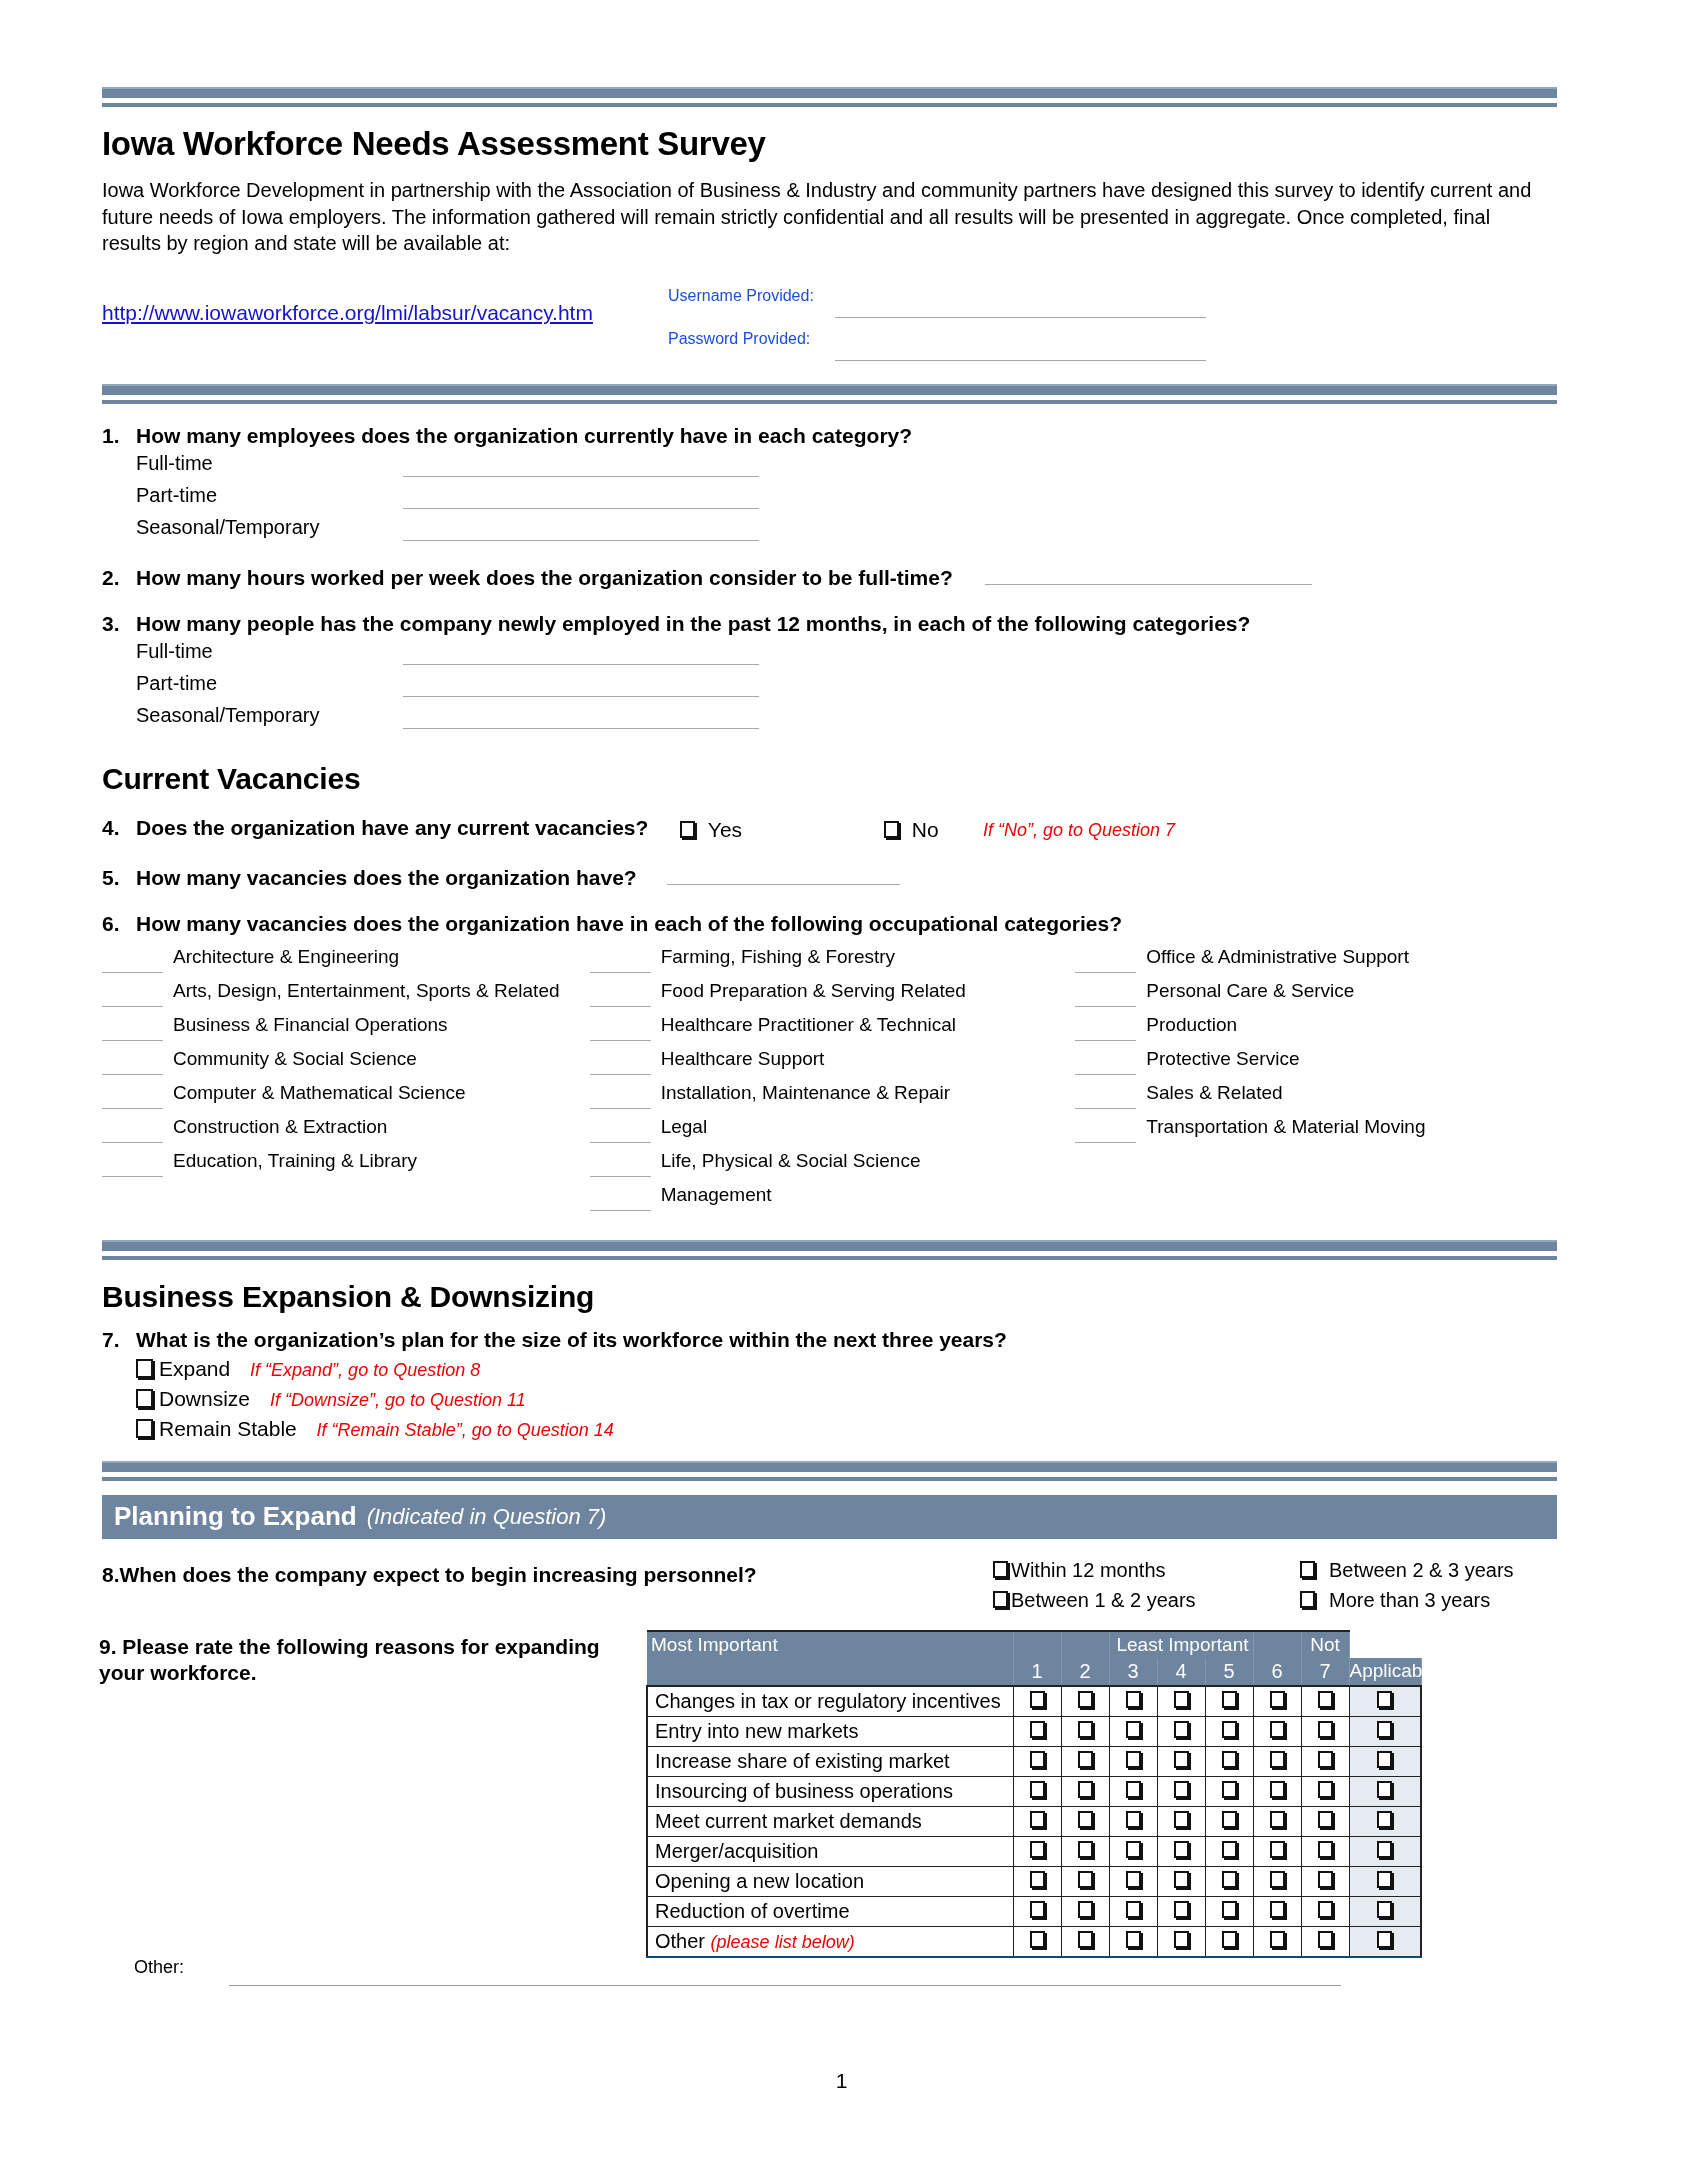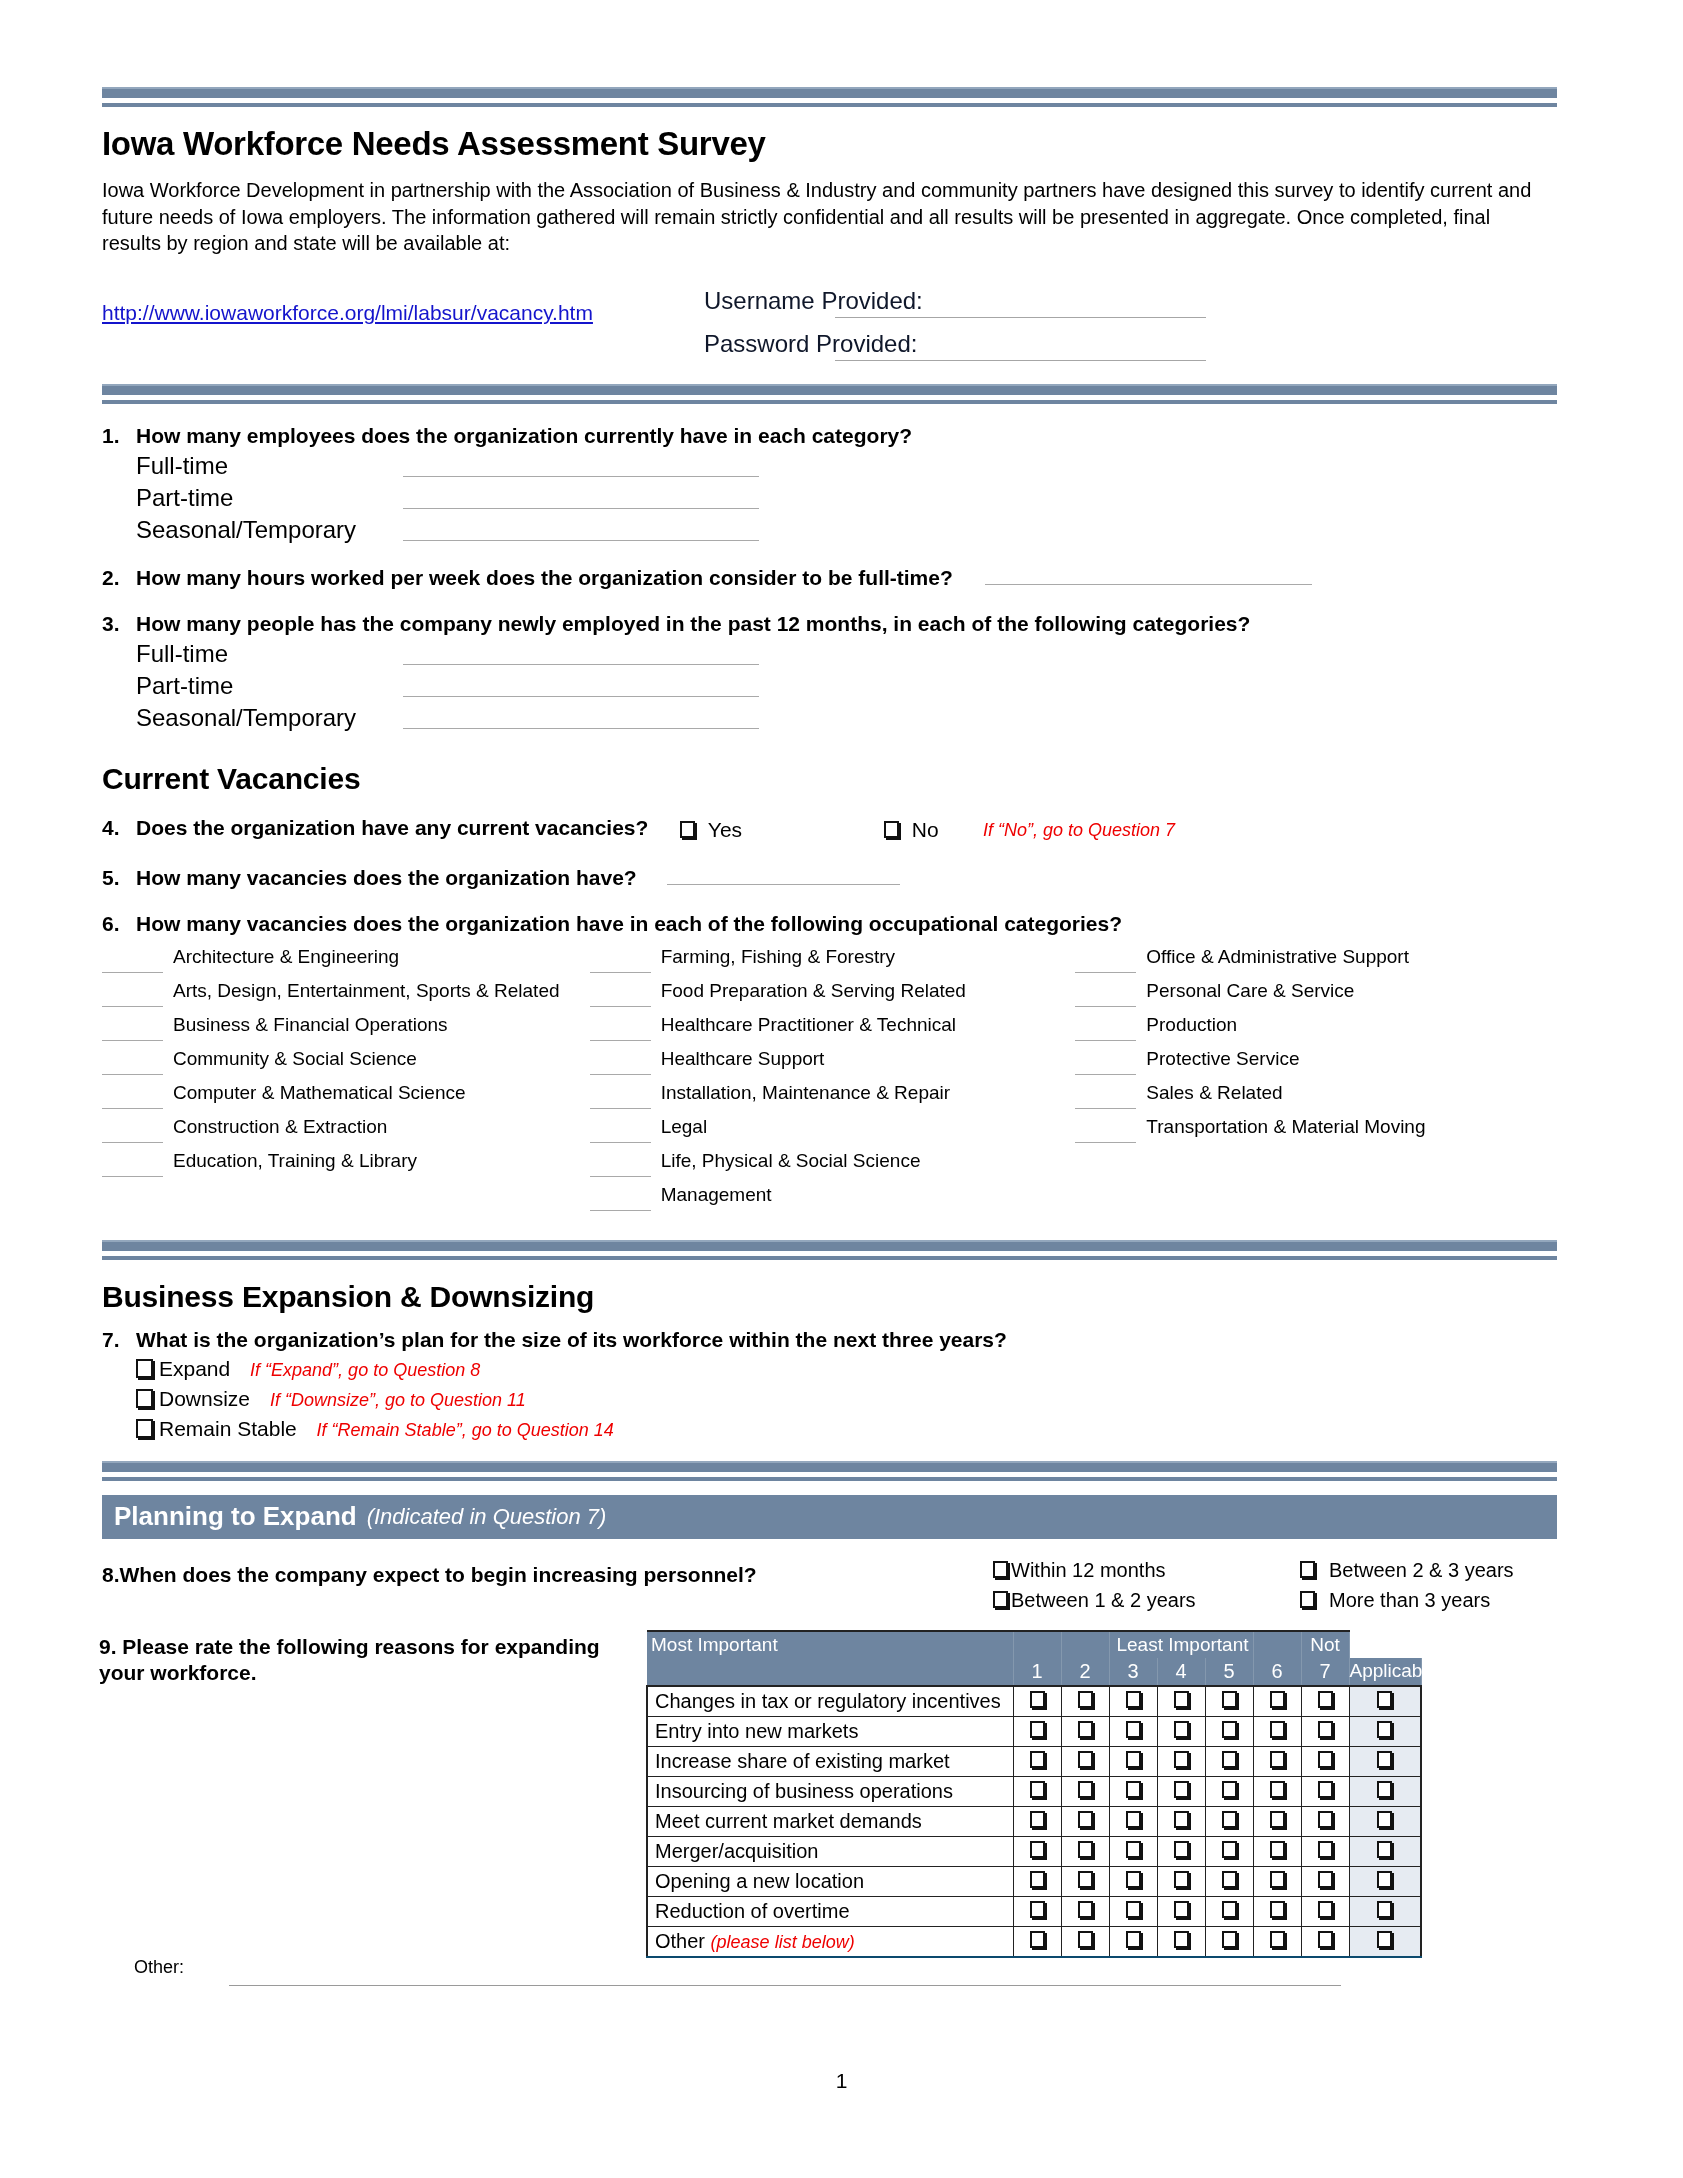--- a/index.html
+++ b/index.html
@@ -70,23 +70,22 @@
   }
   .survey-link {
     position: absolute;
     left: 0; top: 22px;
     font-size: 21px;
     color: #1414CC;
     text-decoration: underline;
   }
   .cred-label {
     position: absolute;
-    color: #0f172a;
-    font-size: 24px;
-    margin-left: 36px;
+    color: #1d4ed8;
+    font-size: 16px;
   }
   .cred-line {
     position: absolute;
     border-bottom: 1.5px solid #A6A6A6;
     width: 371px;
     height: 0;
   }
 
   
   .q {
@@ -96,21 +95,21 @@
     font-size: 21px;
     font-weight: bold;
   }
   .q .num { display: inline-block; width: 34px; }
   .q-text { display: inline; }
 
   .sub-list { margin: 4px 0 0 136px; }
   .sub-row {
     position: relative;
     height: 32px;
-    font-size: 24px;
+    font-size: 20px;
     font-weight: normal;
   }
   .sub-label { position: absolute; left: 0; top: 0; }
   .sub-line {
     position: absolute;
     left: 267px;
     top: 24px;
     width: 356px;
     border-bottom: 1.3px solid #A9A9A9;
   }

